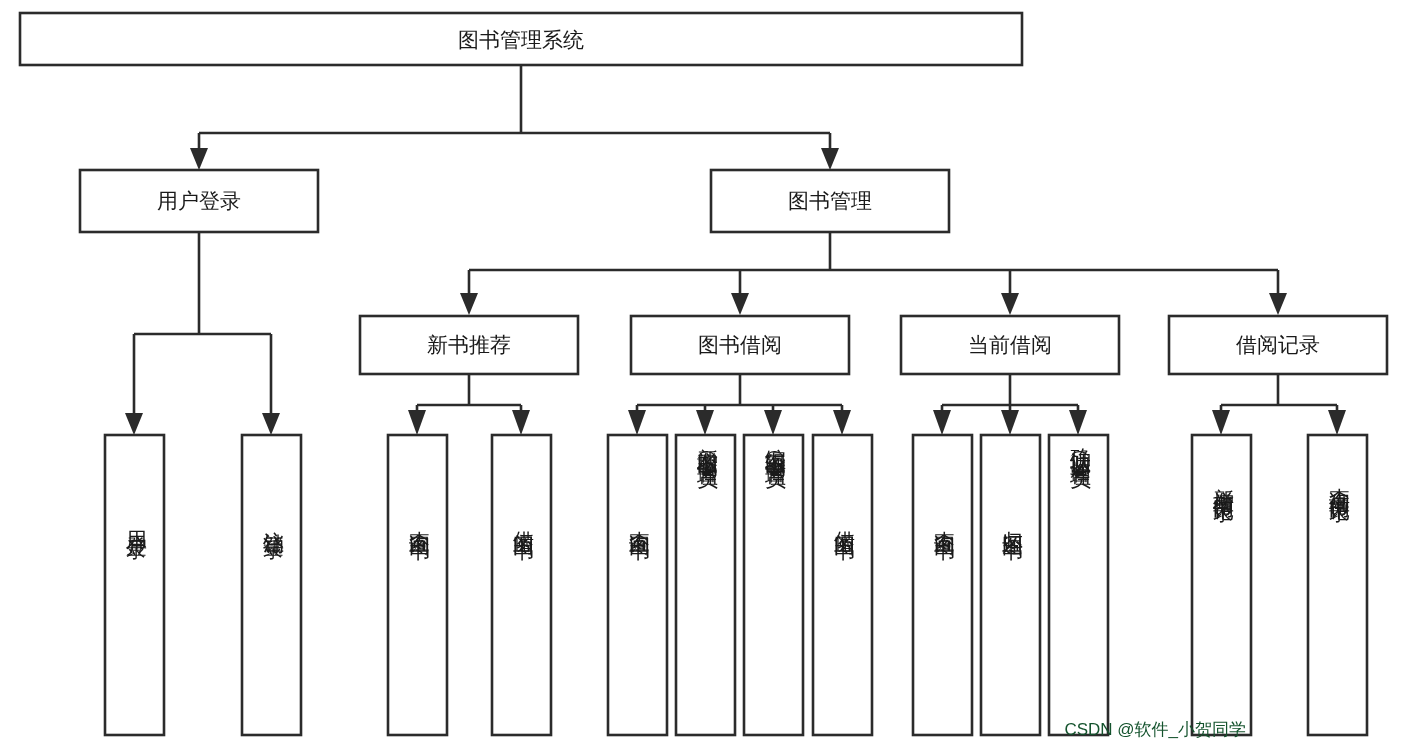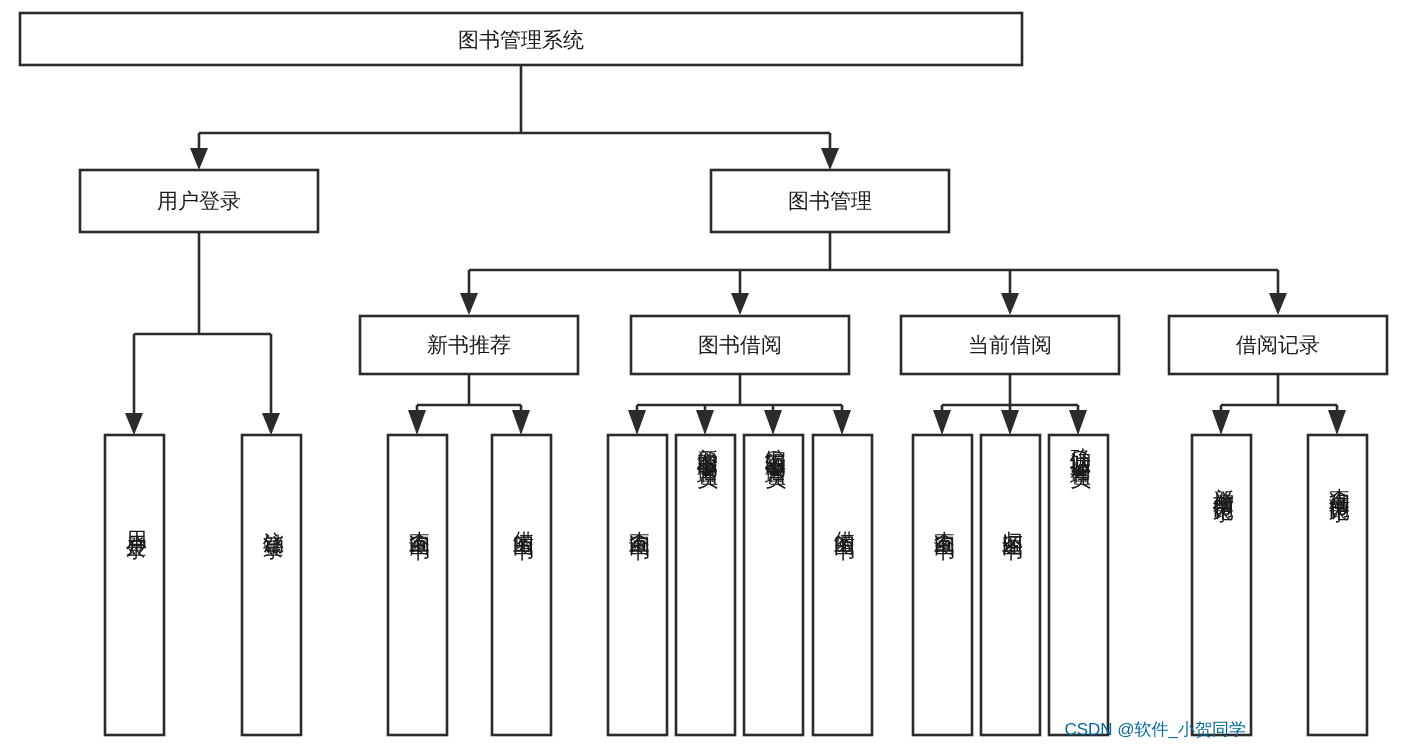--- a/index.html
+++ b/index.html
@@ -59,21 +59,21 @@
     letter-spacing: 3px;
     dominant-baseline: middle;
     text-anchor: middle;
   }
   .watermark {
     position: absolute;
     right: 8px;
     bottom: 6px;
     font-family: "Liberation Sans", "DejaVu Sans", sans-serif;
     font-size: 17px;
-    color: #0369a1;
+    color: #14532d;
     white-space: nowrap;
     pointer-events: none;
   }
 </style>
 </head>
 <body>
 
 <div id="diagram-root">
 
   <svg class="flow-svg" viewBox="0 0 1405 747" xmlns="http://www.w3.org/2000/svg">

